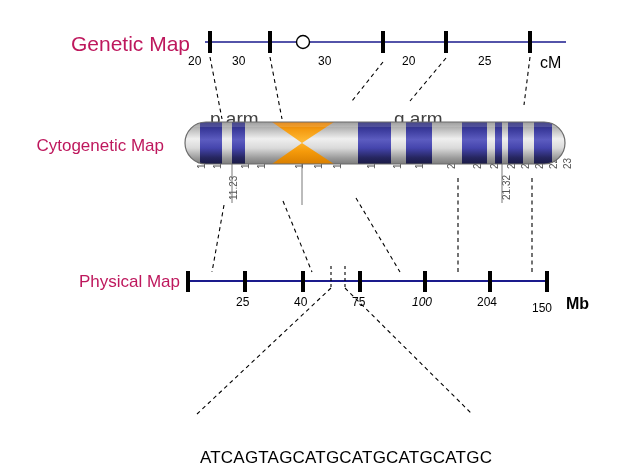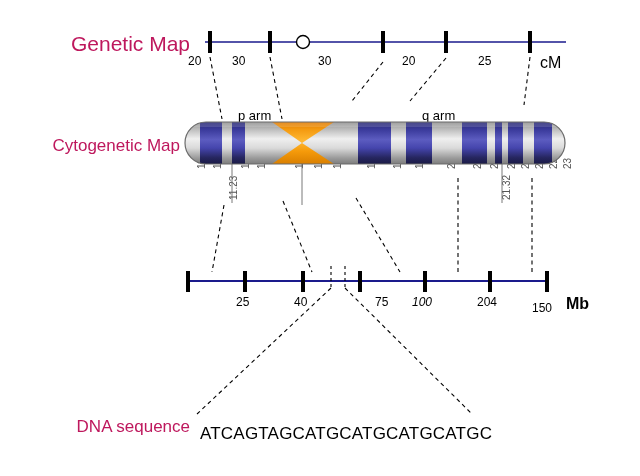--- a/index.html
+++ b/index.html
@@ -33,24 +33,23 @@
   }
   .unit {
     position: absolute;
     font-size: 16px;
     color: #000000;
     white-space: nowrap;
     text-align: center;
   }
   .arm-label {
     position: absolute;
-    font-size: 13px;
-    color: #000000;
-    white-space: nowrap;
-    margin-left: 28px;
+    font-size: 19px;
+    color: #404040;
+    white-space: nowrap;
   }
   .band-label {
     position: absolute;
     font-size: 10px;
     color: #555555;
     white-space: nowrap;
     transform-origin: left top;
     transform: rotate(-90deg);
   }
   .dna-seq {
@@ -69,44 +68,44 @@
     overflow: visible;
   }
 </style>
 </head>
 <body>
 
 <div id="stage">
 
   <div class="row-label big-label" style="left:20px; top:32px; width:170px;">Genetic Map</div>
 
-  <div class="row-label" style="left:20px; top:136px; width:160px;">Cytogenetic Map</div>
-
-
-  <div class="row-label" style="left:20px; top:417px; width:170px;">DNA sequence</div>
+  <div class="row-label" style="left:4px; top:136px; width:160px;">Cytogenetic Map</div>
+
+  <div class="row-label" style="left:20px; top:272px; width:160px;">Physical Map</div>
+
 
   <div class="arm-label" style="left:210px; top:108px;">p   arm</div>
   <div class="arm-label" style="left:394px; top:108px;">q   arm</div>
 
   <div class="axis-num" style="left:188px; top:54px;">20</div>
   <div class="axis-num" style="left:232px; top:54px;">30</div>
   <div class="axis-num" style="left:318px; top:54px;">30</div>
   <div class="axis-num" style="left:402px; top:54px;">20</div>
   <div class="axis-num" style="left:478px; top:54px;">25</div>
   <div class="unit" style="left:540px; top:54px;">cM</div>
 
   <div class="axis-num" style="left:236px; top:295px;">25</div>
   <div class="axis-num" style="left:294px; top:295px;">40</div>
-  <div class="axis-num" style="left:352px; top:295px;margin-left:23px;">75</div>
+  <div class="axis-num" style="left:352px; top:295px;">75</div>
   <div class="axis-num" style="left:412px; top:295px;font-style:italic;">100</div>
   <div class="axis-num" style="left:477px; top:295px;">204</div>
   <div class="axis-num" style="left:532px; top:301px;">150</div>
   <div class="unit" style="left:566px; top:295px;font-weight:bold;">Mb</div>
 
-  <div class="dna-seq" style="left:200px; top:424px;">ATCAGTAGCATGCATGCATGCATGC</div>
+  <div class="dna-seq" style="left:200px; top:448px;">ATCAGTAGCATGCATGCATGCATGC</div>
 
   <div class="band-label" style="left:196px; top:169px;">11.32</div>
   <div class="band-label" style="left:212px; top:169px;">11.31</div>
   <div class="band-label" style="left:240px; top:169px;">11.22</div>
   <div class="band-label" style="left:256px; top:169px;">11.21</div>
   <div class="band-label" style="left:294px; top:169px;">11.1</div>
   <div class="band-label" style="left:313px; top:169px;">11.1</div>
   <div class="band-label" style="left:332px; top:169px;">11.2</div>
   <div class="band-label" style="left:366px; top:169px;">12.1</div>
   <div class="band-label" style="left:392px; top:169px;">12.2</div>

